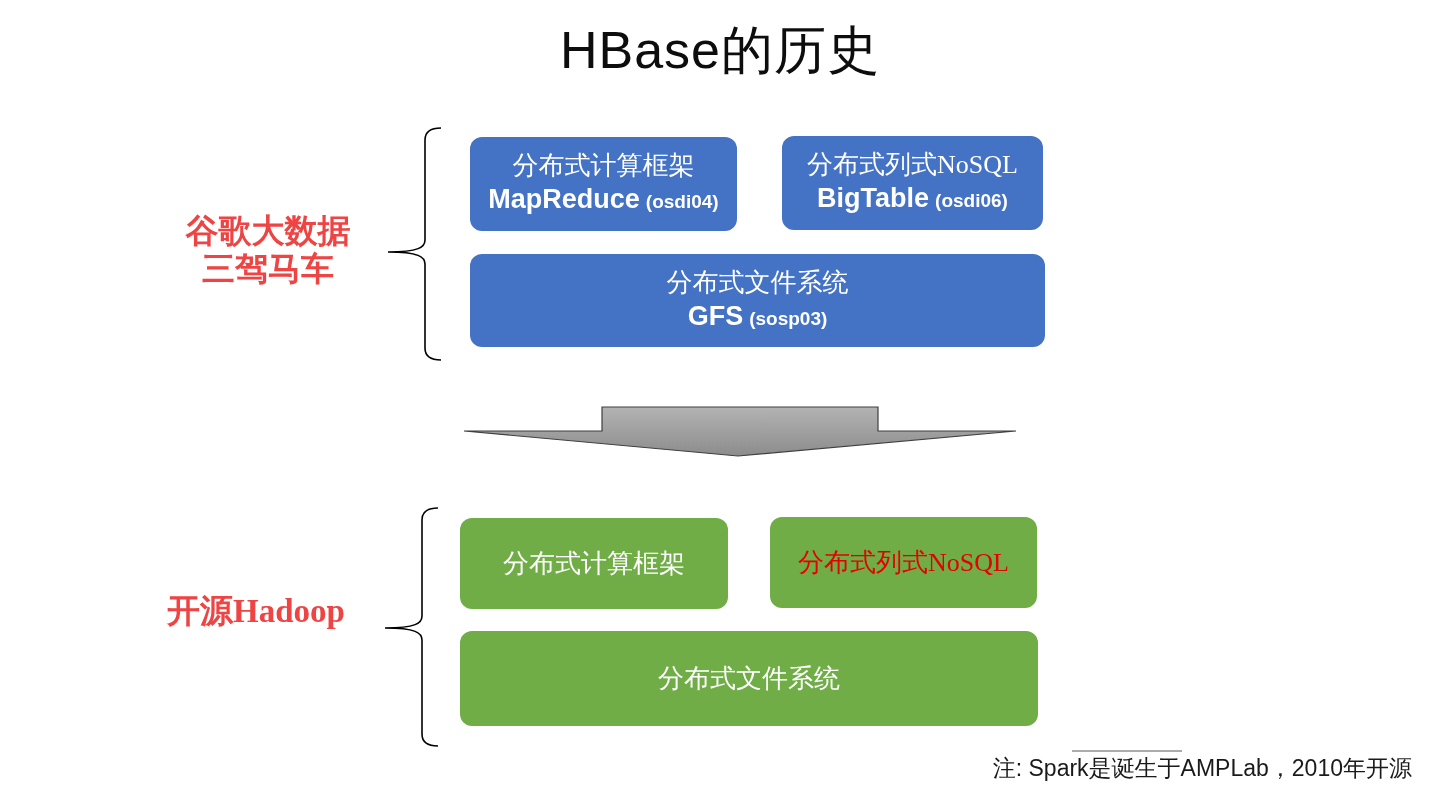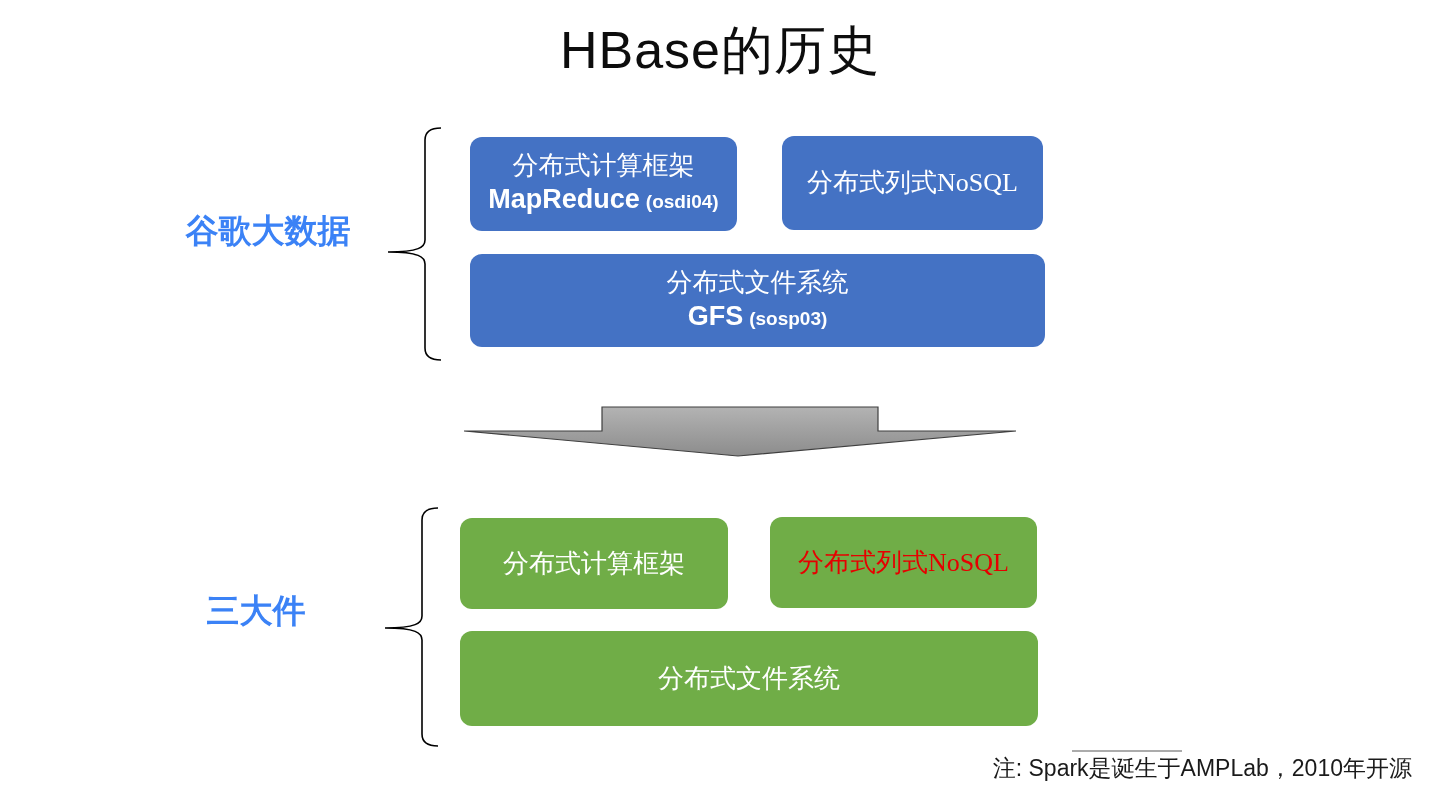--- a/index.html
+++ b/index.html
@@ -21,21 +21,21 @@
     letter-spacing: 1px;
     font-family: "Liberation Sans", sans-serif;
   }
 
   .group-label {
     text-align: center;
     font-family: "Liberation Serif", serif;
     font-weight: 700;
     font-size: 33px;
     line-height: 38px;
-    color: #3b82f6;
+    color: #ef4444;
   }
   .group-label span { display: block; }
 
   .box {
     border-radius: 12px;
     display: flex;
     flex-direction: column;
     align-items: center;
     justify-content: center;
     gap: 3px;
@@ -74,37 +74,41 @@
     opacity: 0.75;
   }
 </style>
 </head>
 <body>
 
 <div class="abs slide-title">HBase的历史</div>
 
 <div class="abs group-label" style="left:138px; top:212px; width:260px;">
   <span>谷歌大数据</span>
+  <span>三驾马车</span>
 </div>
 
 <div class="abs brace" style="left:385px; top:126px;">
   <svg width="58" height="238" viewBox="0 0 58 238">
     <path d="M 56 2 Q 40 2 40 14 L 40 114 C 40 121 34 126 3 126 C 34 126 40 131 40 138 L 40 222 Q 40 234 56 234" fill="none" stroke="#000000" stroke-width="1.6"></path>
   </svg>
 </div>
 
 <div class="abs box" style="left: 470px; top: 137px; width: 267px; height: 94px; background: rgb(68, 114, 196);">
   <div class="box-line1">分布式计算框架</div>
   <div class="box-line2">
     <span>MapReduce</span><span class="detail">(osdi04)</span>
   </div>
 </div>
 
 <div class="abs box" style="left: 782px; top: 136px; width: 261px; height: 94px; background: rgb(68, 114, 196);">
   <div class="box-line1">分布式列式NoSQL</div>
+  <div class="box-line2">
+    <span>BigTable</span><span class="detail">(osdi06)</span>
+  </div>
 </div>
 
 <div class="abs box" style="left: 470px; top: 254px; width: 575px; height: 93px; background: rgb(68, 114, 196);">
   <div class="box-line1">分布式文件系统</div>
   <div class="box-line2">
     <span>GFS</span><span class="detail">(sosp03)</span>
   </div>
 </div>
 
 <div class="abs arrow" style="left:458px; top:405px;">
@@ -113,21 +117,21 @@
       <linearGradient id="arrowGrad" x1="0" y1="0" x2="0" y2="1">
         <stop offset="0" stop-color="#B3B3B3"></stop>
         <stop offset="1" stop-color="#8C8C8C"></stop>
       </linearGradient>
     </defs>
     <polygon points="144,2 420,2 420,26 558,26 280,51 6,26 144,26" fill="url(#arrowGrad)" stroke="#3F3F3F" stroke-width="1.2"></polygon>
   </svg>
 </div>
 
 <div class="abs group-label" style="left:126px; top:592px; width:260px;">
-  <span>三大件</span>
+  <span>开源Hadoop</span>
 </div>
 
 <div class="abs brace" style="left:382px; top:506px;">
   <svg width="58" height="244" viewBox="0 0 58 244">
     <path d="M 56 2 Q 40 2 40 14 L 40 110 C 40 117 34 122 3 122 C 34 122 40 127 40 134 L 40 228 Q 40 240 56 240" fill="none" stroke="#000000" stroke-width="1.6"></path>
   </svg>
 </div>
 
 <div class="abs box" style="left: 460px; top: 518px; width: 268px; height: 91px; background: rgb(112, 173, 71);">
   <div class="box-line1">分布式计算框架</div>

